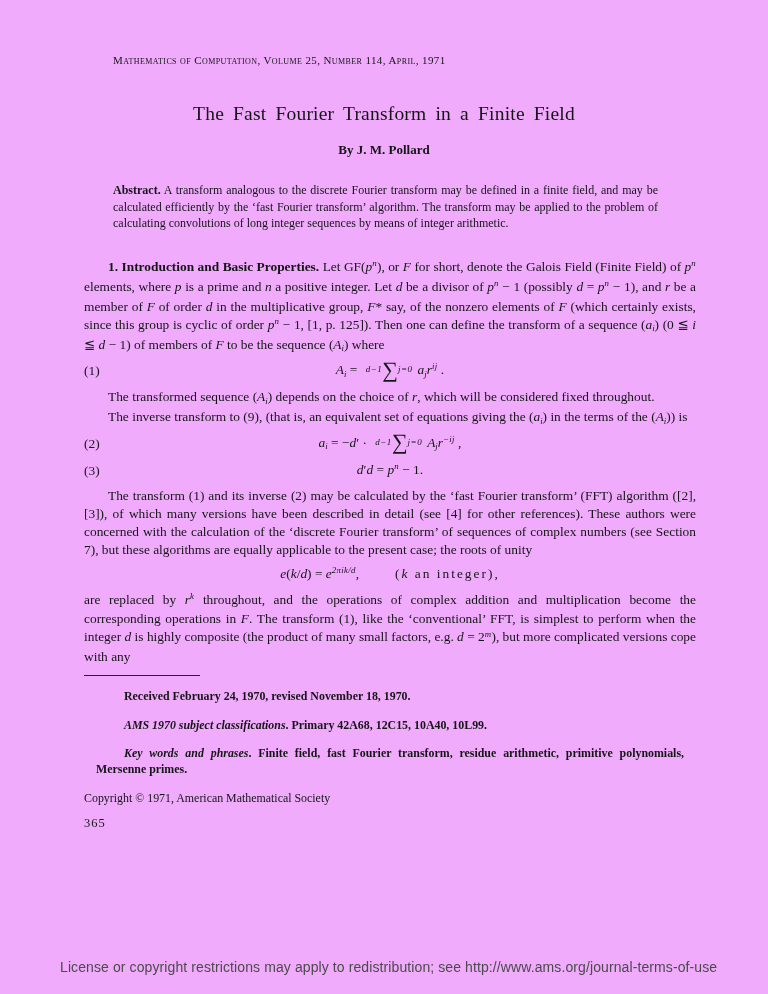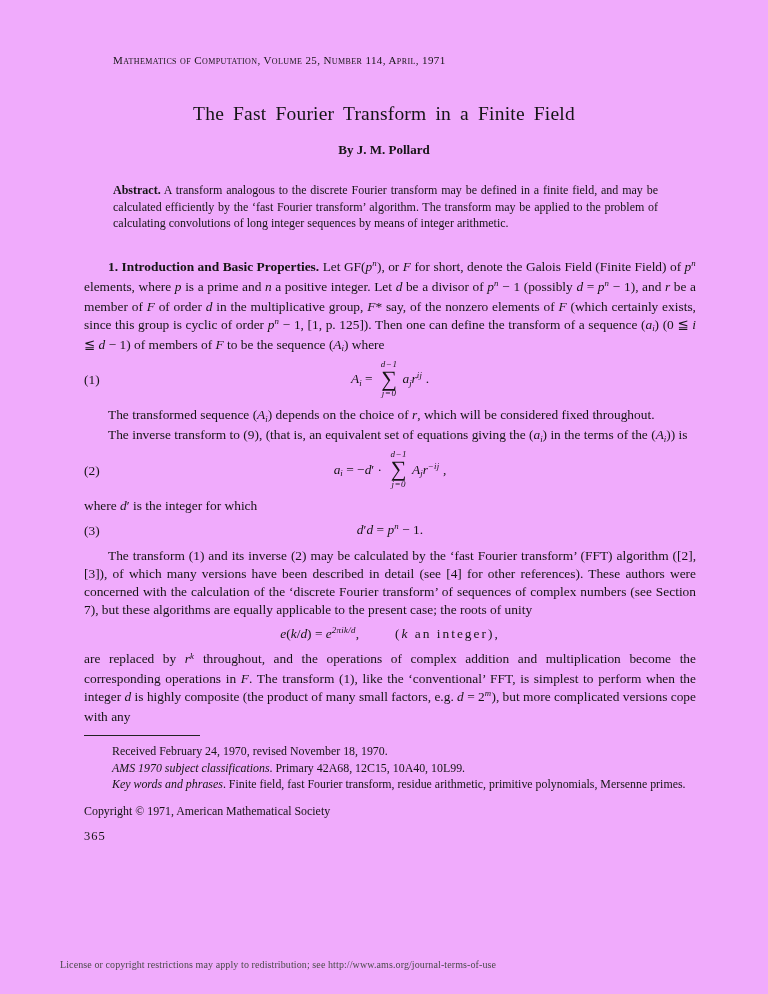--- a/index.html
+++ b/index.html
@@ -31,45 +31,45 @@
   .bodycol{
     position:absolute;left:84px;width:612px;top:258px;
     font-size:13.4px;line-height:17.9px;text-align:justify;
   }
   .para{margin:0;text-indent:24px;}
   .para.noindent{text-indent:0;}
   .equation{position:relative;text-align:center;margin:4px 0 6px;}
   .equation.simple{margin:6px 0;}
   .eq-num{position:absolute;left:0;top:50%;transform:translateY(-50%);}
   .sum{
-    display:inline-flex;flex-direction:column;align-items:center;
+    display:inline-flex;align-items:center;
     vertical-align:middle;line-height:1;margin:0 5px 2px 5px;
   }
   .sum-sigma{font-size:22px;line-height:0.95;}
   .sum-upper,.sum-lower{font-size:9px;font-style:italic;letter-spacing:0.5px;}
   .roots-aside{margin-left:36px;letter-spacing:2px;}
   .r-text{}
   .r-b{font-weight:bold;}
   .r-i{font-style:italic;}
   .r-isup{font-style:italic;font-size:66%;position:relative;top:-0.55em;letter-spacing:0.3px;}
   .r-isub{font-style:italic;font-size:66%;position:relative;top:0.28em;}
   .footnote-rule{
     width:116px;border:none;border-top:1.4px solid #222;
     margin:9px 0 7px 0;
   }
   .footnotes{font-size:11.9px;line-height:16.4px;text-align:justify;}
-  .fn{margin:0;text-indent:28px;}
+  .fn{margin:12px;text-indent:28px;font-weight:bold;}
   .copyright{
     text-align:left;font-size:11.9px;margin-top:11px;padding-right:14px;
   }
   .pagenum{text-align:left;font-size:12.5px;margin-top:7px;letter-spacing:1px;}
   .license{
     position:absolute;left:60px;top:959px;
-    font-family:Liberation Serif, serif;
-    font-size:10px;color:#4b4b4b;letter-spacing:0.1px;
+    font-family:Liberation Sans, sans-serif;
+    font-size:14px;color:#4b4b4b;letter-spacing:0.1px;
   }
 </style>
 </head>
 <body>
 
 <div class="page">
 
   <div class="journal">Mathematics of Computation, Volume 25, Number 114, April, 1971</div>
 
   <div class="title">The Fast Fourier Transform in a Finite Field</div>
@@ -97,21 +97,20 @@
 
     <div class="equation">
       <span class="eq-num">(2)</span>
       <span><span class="r-i">a</span><span class="r-isub">i</span><span class="r-text"> = −</span><span class="r-i">d</span><span class="r-text">′ · </span></span><span class="sum">
           <span class="sum-upper">d−1</span>
           <span class="sum-sigma">∑</span>
           <span class="sum-lower">j=0</span>
         </span><span><span class="r-i">A</span><span class="r-isub">j</span><span class="r-i">r</span><span class="r-isup">−ij</span><span class="r-text"> ,</span></span>
     </div>
 
-    <p class="para noindent"><span class="r-text">where </span><span class="r-i">d</span><span class="r-text">′ is the integer for which</span></p>
 
     <div class="equation simple">
       <span class="eq-num">(3)</span>
       <span><span class="r-i">d</span><span class="r-text">′</span><span class="r-i">d</span><span class="r-text"> = </span><span class="r-i">p</span><span class="r-isup">n</span><span class="r-text"> − 1.</span></span>
     </div>
 
     <p class="para"><span class="r-text">The transform (1) and its inverse (2) may be calculated by the ‘fast Fourier transform’ (FFT) algorithm ([2], [3]), of which many versions have been described in detail (see [4] for other references). These authors were concerned with the calculation of the ‘discrete Fourier transform’ of sequences of complex numbers (see Section 7), but these algorithms are equally applicable to the present case; the roots of unity</span></p>
 
     <div class="equation simple">
       <span><span class="r-i">e</span><span class="r-text">(</span><span class="r-i">k</span><span class="r-text">/</span><span class="r-i">d</span><span class="r-text">) = </span><span class="r-i">e</span><span class="r-isup">2πik/d</span><span class="r-text">,</span></span><span class="roots-aside"><span class="r-text">(</span><span class="r-i">k</span><span class="r-text"> an integer),</span></span>

